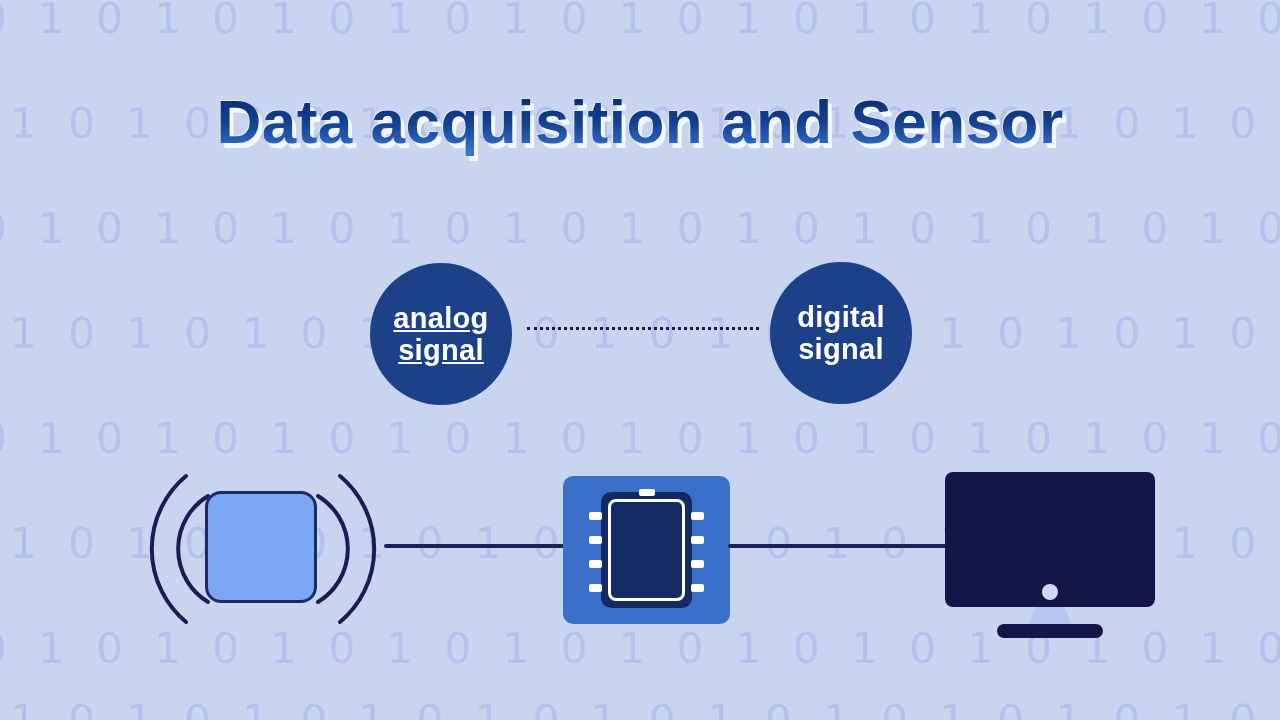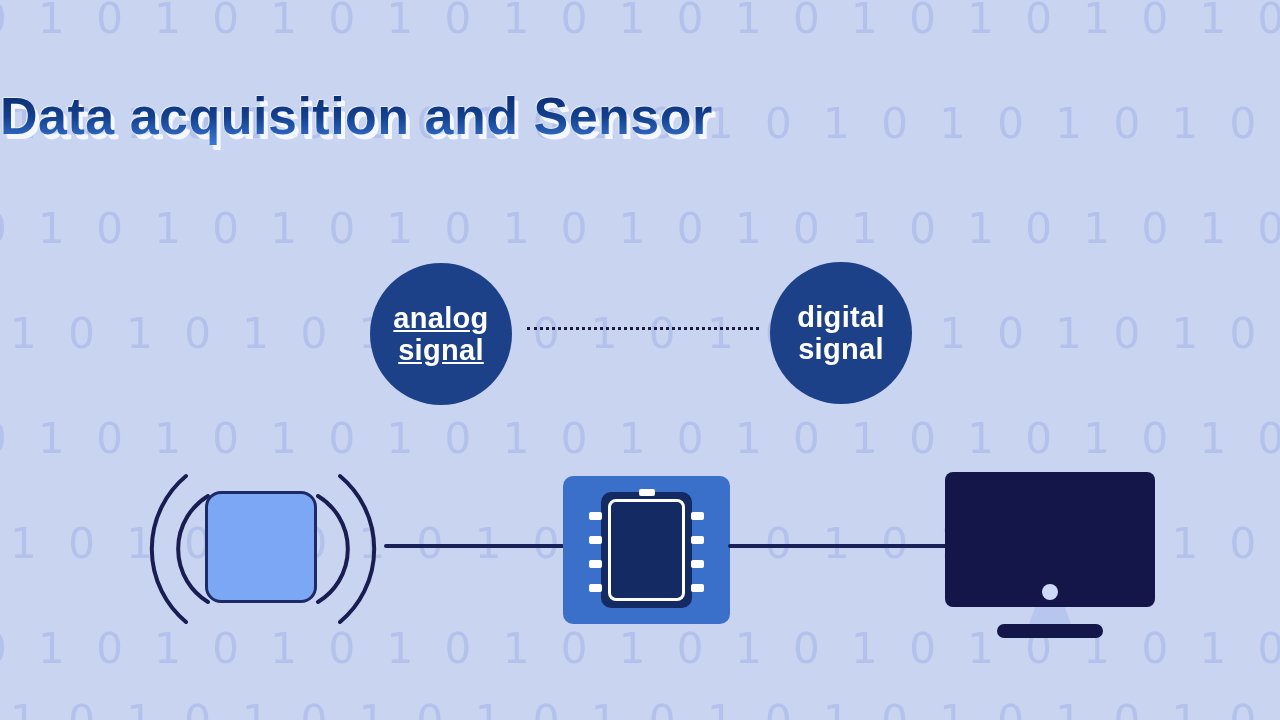--- a/index.html
+++ b/index.html
@@ -25,22 +25,23 @@
     pointer-events: none;
   }
 
   
   .title {
     position: absolute;
     top: 86px;
     left: 0;
     width: 100%;
     margin: 0;
+    text-align: center;
     font-weight: 800;
-    font-size: 52px;
+    font-size: 62px;
     letter-spacing: 0.5px;
     background: linear-gradient(180deg, #0a2a6e 8%, #14418f 52%, #3e7bd9 100%);
     -webkit-background-clip: text;
     background-clip: text;
     -webkit-text-fill-color: transparent;
     color: #14418f;
     filter: drop-shadow(4px 5px 0 #f4f7ff) drop-shadow(-1px -1px 0 rgba(255,255,255,0.55));
   }
 
   

